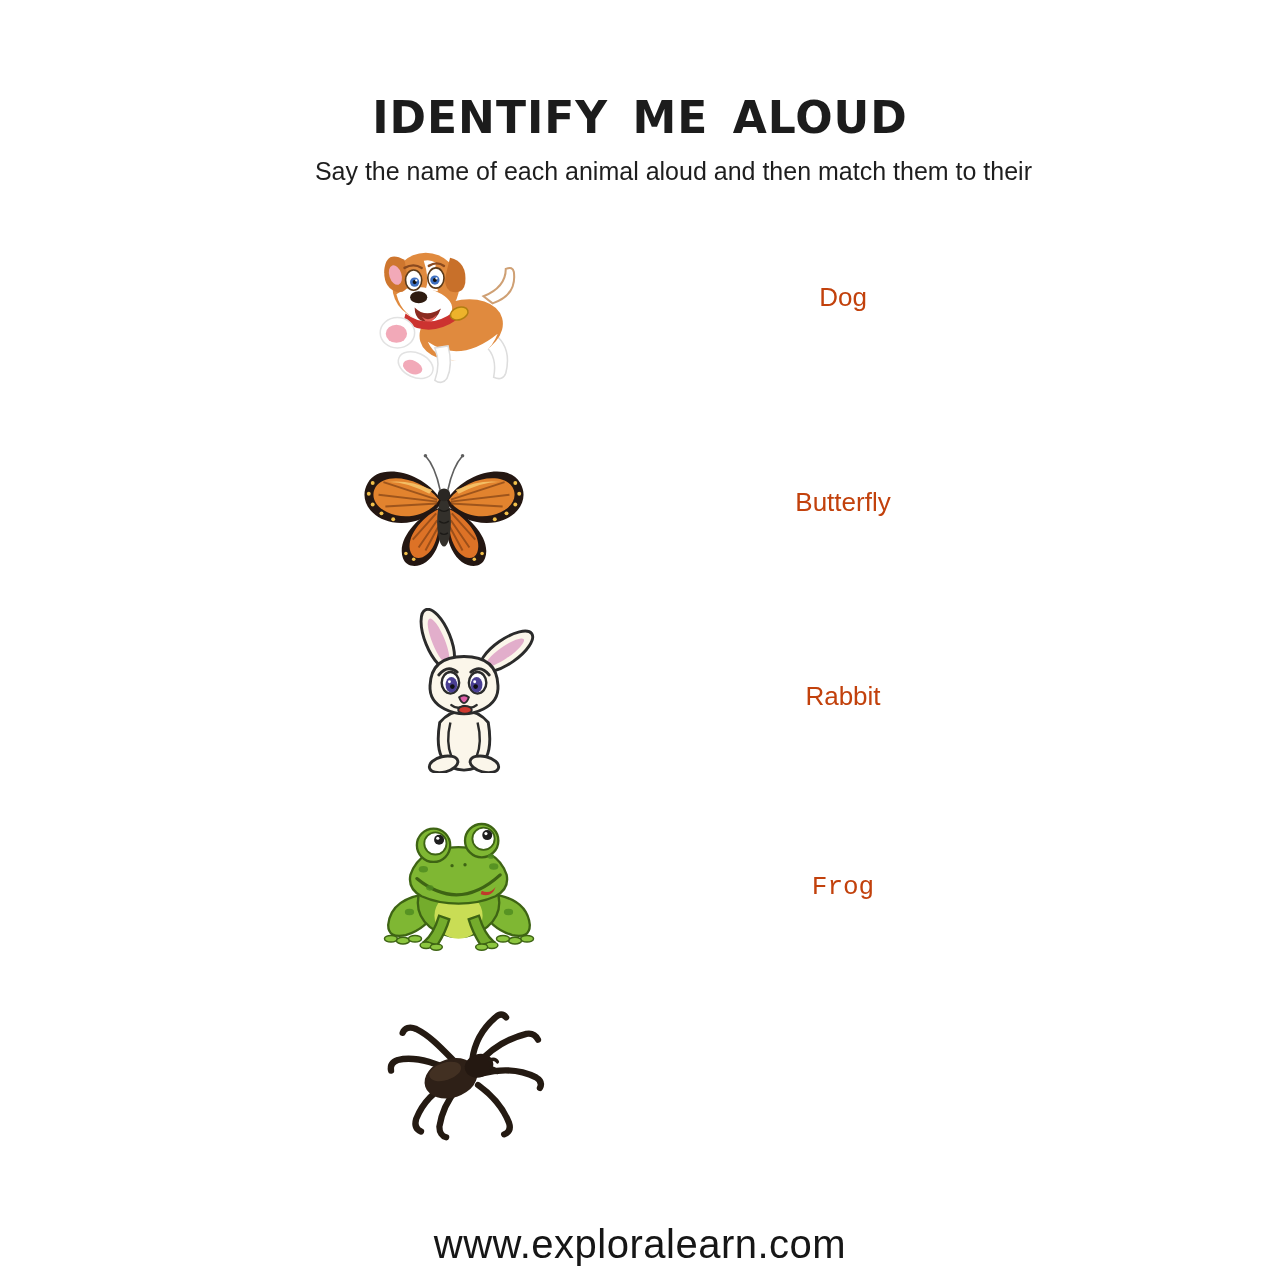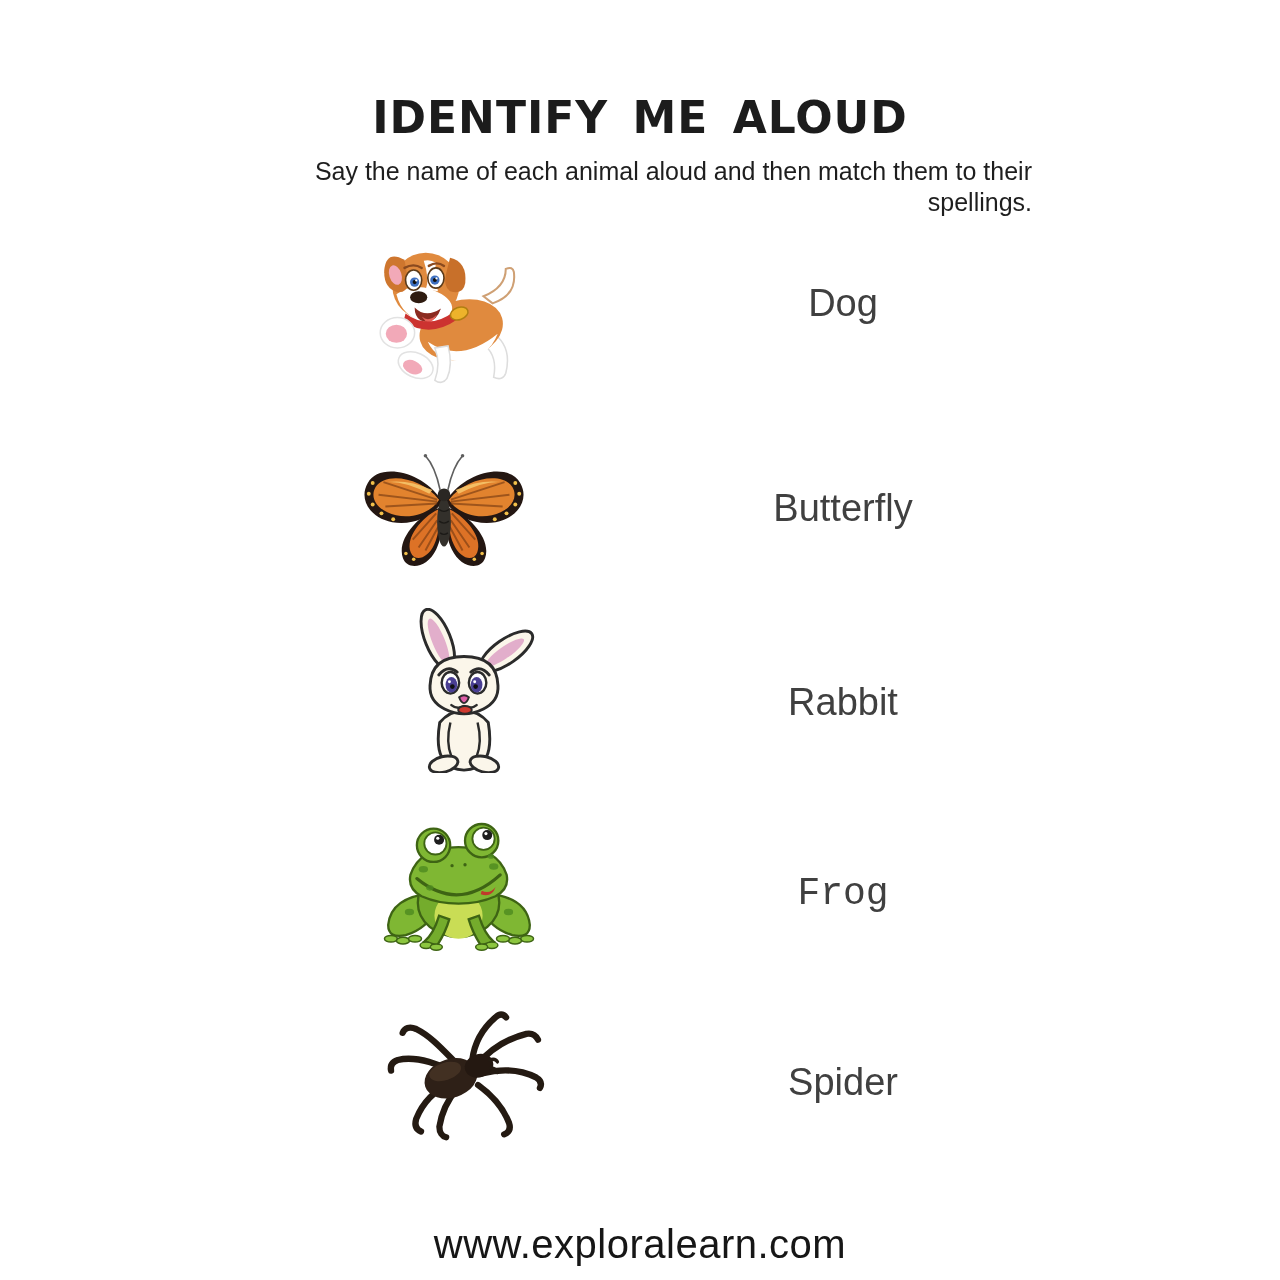--- a/index.html
+++ b/index.html
@@ -28,22 +28,22 @@
     top: 156px; left: 272px; width: 760px;
     font-size: 25px;
     line-height: 1.24;
     color: #1e1e1e;
     text-align: right;
   }
   .match-label {
     position: absolute;
     left: 718px; width: 250px;
     text-align: center;
-    font-size: 38px;
-    color: #404040;
+    font-size: 26px;
+    color: #c2410c;
   }
   .label-dog      { top: 282px; }
   .label-butterfly{ top: 487px; }
   .label-rabbit   { top: 681px; }
   .label-frog     { top: 872px; font-family: Liberation Mono, monospace; }
   .label-spider   { top: 1061px; }
 
   .art { position: absolute; }
   .art svg { display: block; width: 100%; height: 100%; }
   .art-dog       { left: 363px; top: 237px;  width: 162px; height: 155px; }
@@ -63,21 +63,20 @@
 </style>
 </head>
 <body>
 
 <div class="page">
 
   <div class="title">IDENTIFY ME ALOUD</div>
 
   <div class="instructions">
     <div>Say the name of each animal aloud and then match them to their</div>
-    <div>spellings.</div>
   </div>
 
   <div class="art art-dog">
     <svg viewBox="0 0 160 150" aria-hidden="true">
 
       <path d="M128 64 Q152 56 149 33 Q148 27 141 30 Q141 48 119 57 Z" fill="#ffffff" stroke="#cfa074" stroke-width="2"></path>
 
       <path d="M126 92 Q148 105 141 133 Q138 141 129 137 Q134 112 114 101 Z" fill="#ffffff" stroke="#dddddd" stroke-width="1.5"></path>
 
       <ellipse cx="97" cy="90" rx="42" ry="29" fill="#E08A3E" transform="rotate(-16 97 90)"></ellipse>
@@ -273,17 +272,16 @@
       <ellipse cx="107" cy="68" rx="15" ry="12" fill="#241811" transform="rotate(-18 107 68)"></ellipse>
 
       <path d="M118 62 q6 -2 8 2 M119 70 q6 1 7 5" stroke="#241A12" stroke-width="3.5" fill="none" stroke-linecap="round"></path>
     </svg>
   </div>
 
   <div class="match-label label-dog">Dog</div>
   <div class="match-label label-rabbit">Rabbit</div>
   <div class="match-label label-butterfly">Butterfly</div>
   <div class="match-label label-frog">Frog</div>
-  <div class="match-label label-spider">Spider</div>
 
   <div class="footer">www.exploralearn.com</div>
 
 </div>
 
 </body></html>

